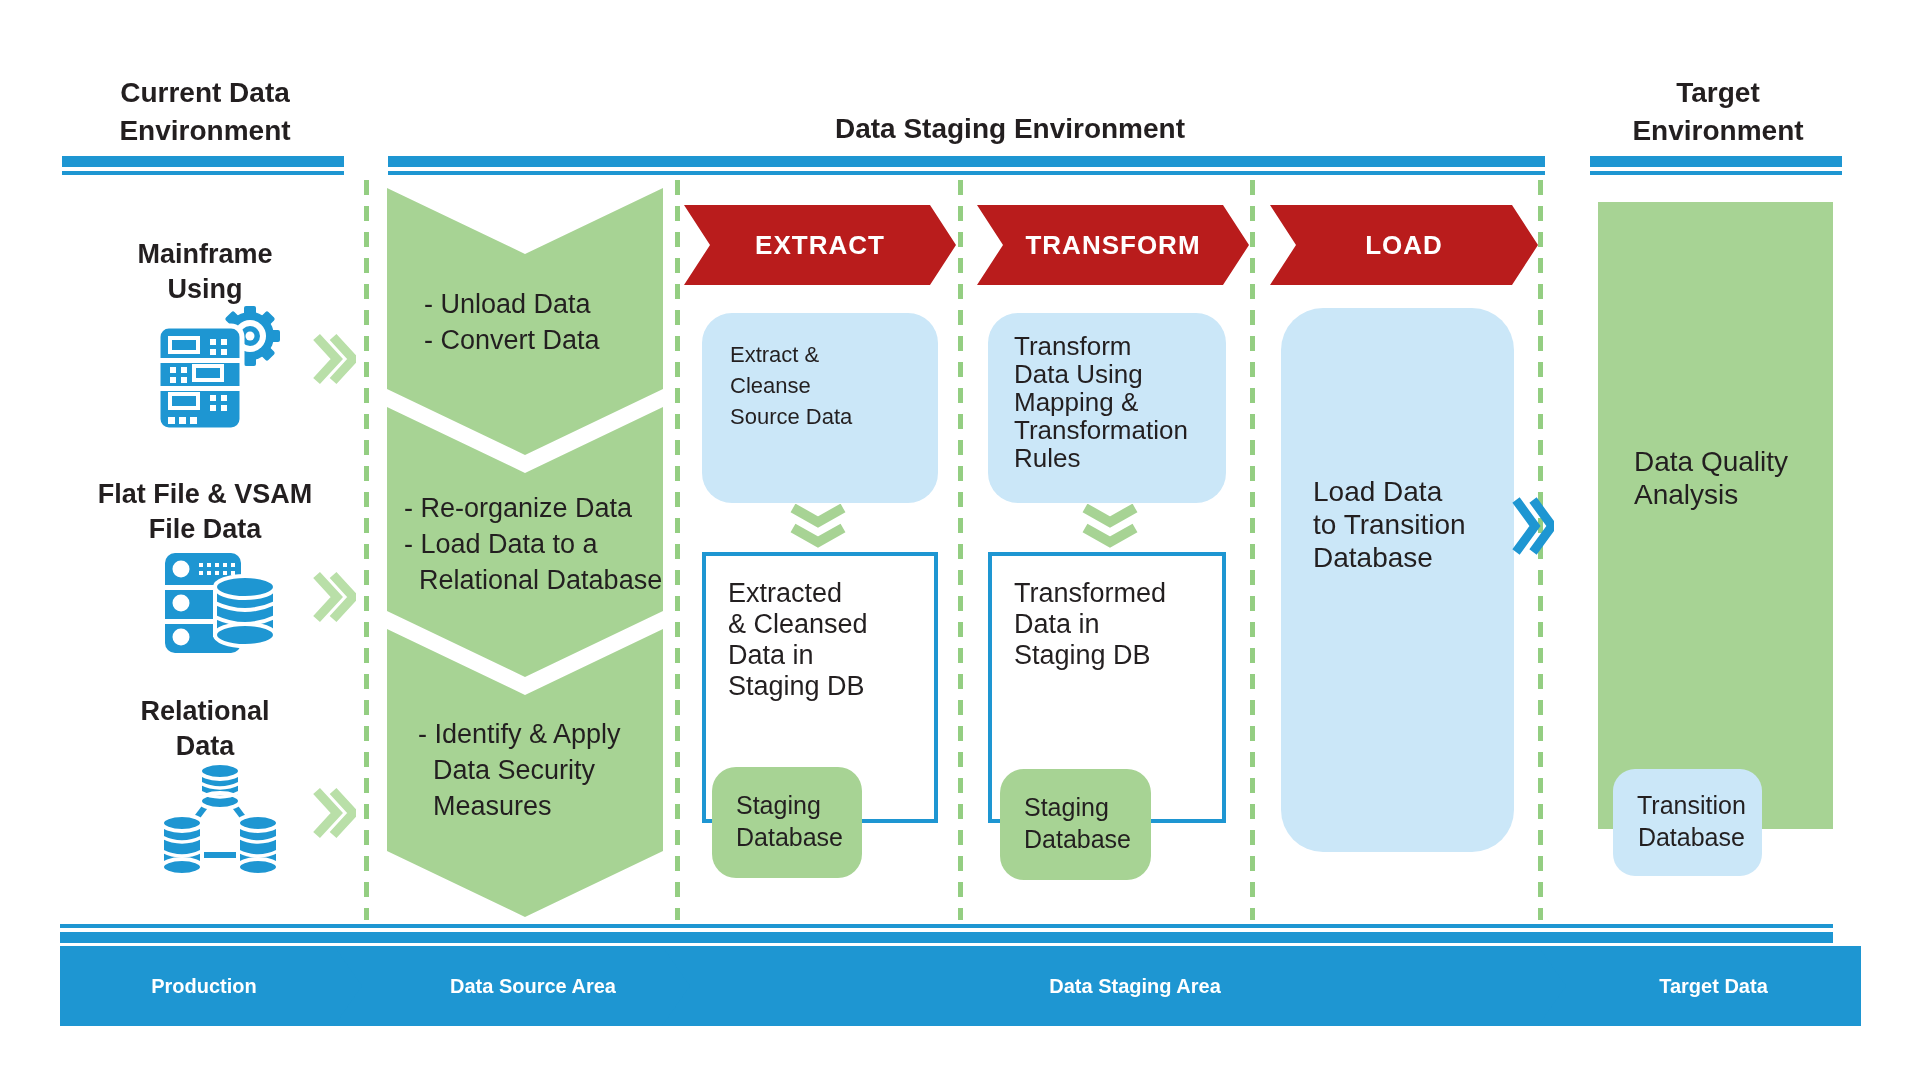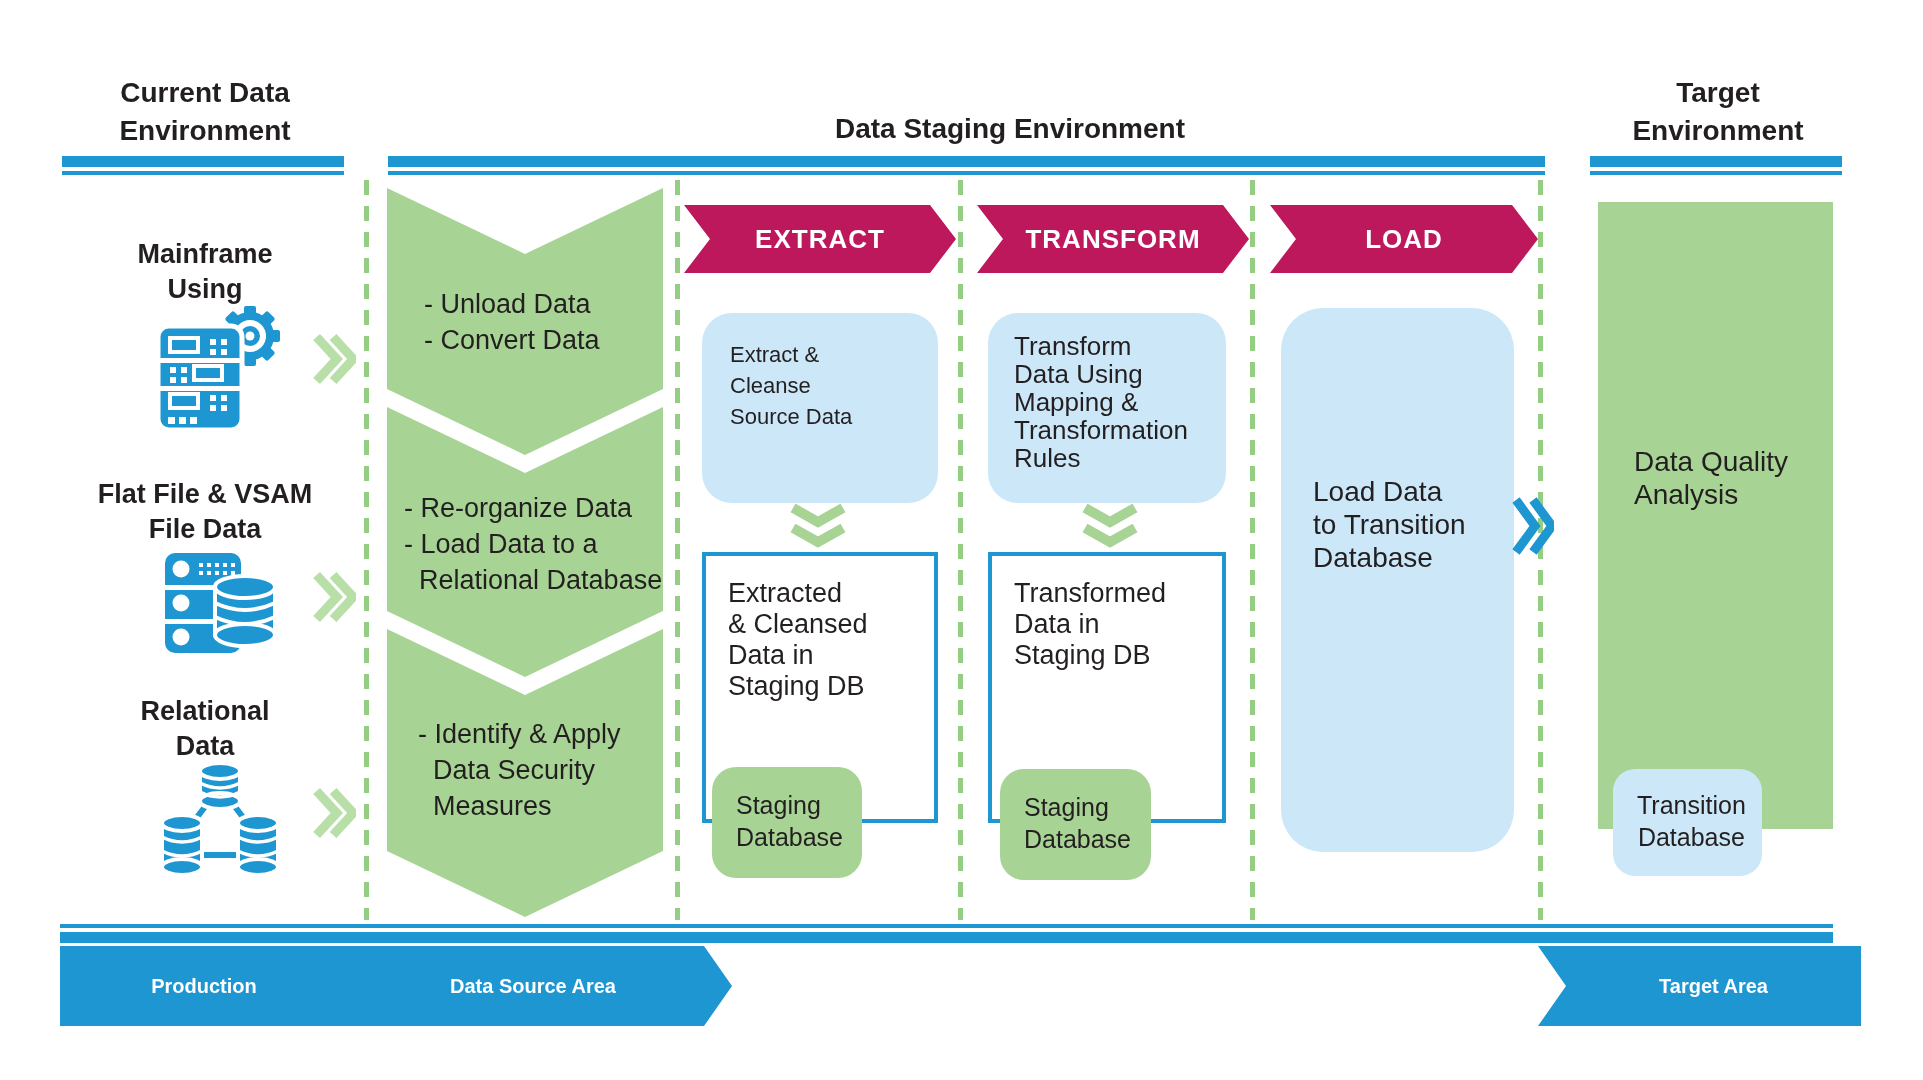--- a/index.html
+++ b/index.html
@@ -9,21 +9,21 @@
   .ctr{text-align:center;}
   .pre{white-space:pre-line;}
   .prek{white-space:pre;}
   .h-title{font-weight:bold;font-size:28px;line-height:38px;color:#231F20;}
   .rule-thick{height:11px;background:#1E96D2;}
   .rule-thin{height:4px;background:#1E96D2;}
   .dash{width:5px;background-image:repeating-linear-gradient(to bottom,#94CE82 0px,#94CE82 15px,rgba(0,0,0,0) 15px,rgba(0,0,0,0) 26px);}
   .src-label{font-weight:bold;font-size:27px;line-height:35px;}
   .green-chev{background:#A7D394;clip-path:polygon(0 0,50% 66px,100% 0,100% calc(100% - 66px),50% 100%,0 calc(100% - 66px));}
   .chev-text{font-size:27px;line-height:36px;}
-  .etl-banner{background:#be185d;height:68px;display:flex;align-items:center;justify-content:center;
+  .etl-banner{background:#b91c1c;height:80px;display:flex;align-items:center;justify-content:center;
               clip-path:polygon(0 0,calc(100% - 26px) 0,100% 50%,calc(100% - 26px) 100%,0 100%,26px 50%);}
   .etl-banner span{color:#fff;font-weight:bold;font-size:26px;letter-spacing:1px;}
   .soft-box{background:#CBE7F8;border-radius:30px;}
   .big-box{background:#CBE7F8;border-radius:42px;}
   .result-box{background:#fff;border:4px solid #1E96D2;}
   .db-box{background:#A7D394;border-radius:24px;}
   .db-box-blue{background:#CBE7F8;border-radius:22px;}
   .proc-text{font-size:22px;line-height:31px;}
   .proc-text-sm{font-size:26px;line-height:28px;}
   .res-text{font-size:27px;line-height:31px;}
@@ -282,17 +282,20 @@
 
   <div class="abs rule-thin" style="left:60px;top:924px;width:1773px;"></div>
   <div class="abs rule-thick" style="left:60px;top:932px;width:1773px;"></div>
 
   <div class="abs bb-seg bb-first" style="left:60px;width:288px;">
     <span>Production</span>
   </div>
   <div class="abs bb-seg bb-mid" style="left:334px;width:342px;">
     <span>Data Source Area</span>
   </div>
+  <div class="abs bb-seg bb-mid" style="left:662px;width:890px;">
+    <span>Data Staging Area</span>
+  </div>
   <div class="abs bb-seg bb-last" style="left:1538px;width:295px;">
-    <span>Target Area</span>
+    <span>Target Data</span>
   </div>
 
 </div>
 
 </body></html>

